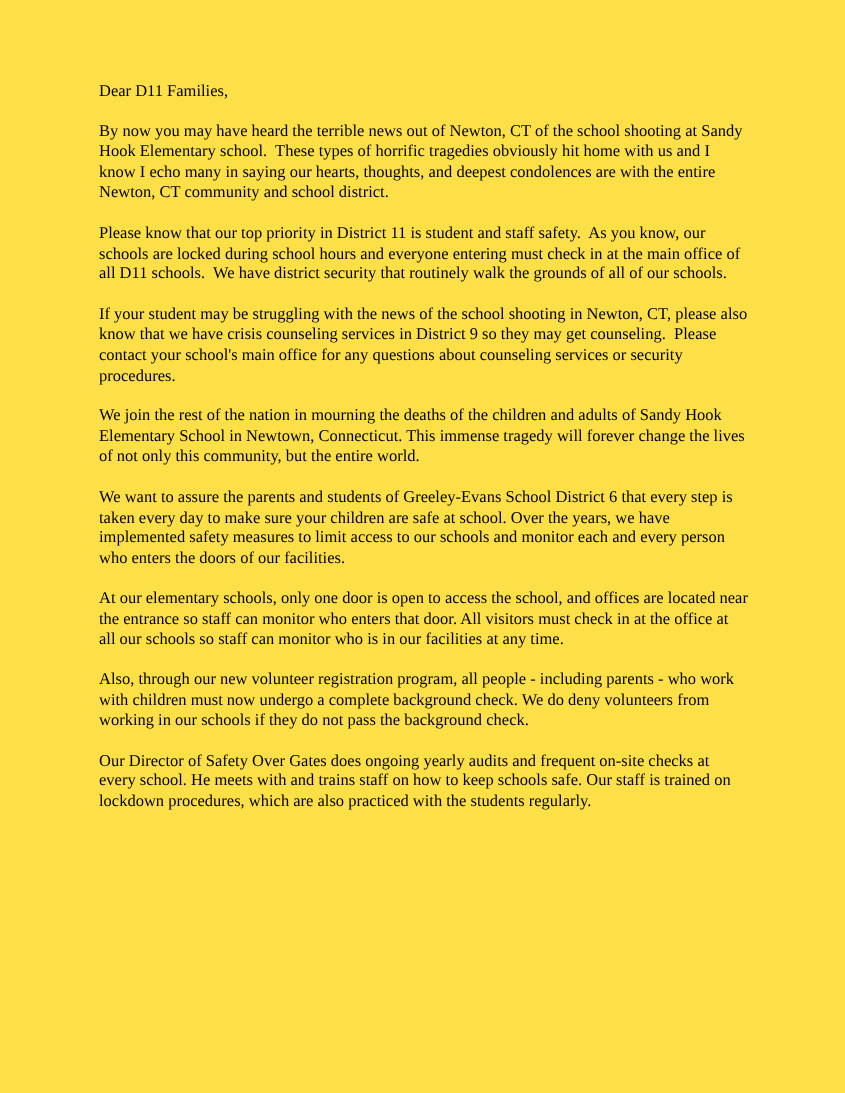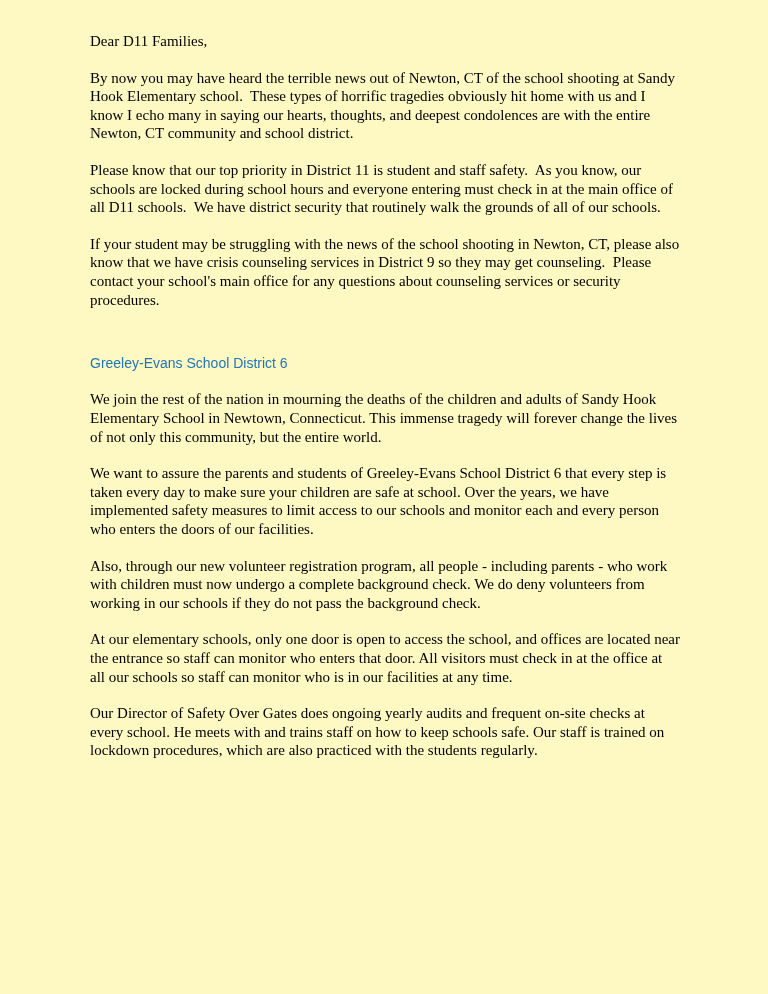--- a/index.html
+++ b/index.html
@@ -4,23 +4,23 @@
 <style>
   html, body {
     margin: 0;
     padding: 0;
     background: #ffffff;
   }
   .page {
     position: relative;
     width: 768px;
     height: 994px;
-    background: #fef9c3;
+    background: #fde047;
     box-sizing: border-box;
-    padding: 32px 88px 40px 90px;
+    padding: 74px 88px 40px 90px;
     font-family: "Liberation Serif", serif;
     font-size: 15px;
     line-height: 1.24;
     color: #000000;
     overflow: hidden;
   }
   .page p {
     margin: 0 0 18px 0;
     white-space: pre-wrap;
   }
@@ -45,26 +45,25 @@
   <p>Dear D11 Families,</p>
 
   <p>By now you may have heard the terrible news out of Newton, CT of the school shooting at Sandy Hook Elementary school.  These types of horrific tragedies obviously hit home with us and I know I echo many in saying our hearts, thoughts, and deepest condolences are with the entire Newton, CT community and school district.</p>
 
   <p>Please know that our top priority in District 11 is student and staff safety.  As you know, our schools are locked during school hours and everyone entering must check in at the main office of all D11 schools.  We have district security that routinely walk the grounds of all of our schools.</p>
 
   <p>If your student may be struggling with the news of the school shooting in Newton, CT, please also know that we have crisis counseling services in District 9 so they may get counseling.  Please contact your school's main office for any questions about counseling services or security procedures.</p>
 
 
 
-  <div class="district-heading">Greeley-Evans School District 6</div>
 
 
   <p><span class="b">We join the rest of the nation in mourning the deaths of the children and adults of </span><span>Sandy Hook Elementary School in Newtown, Connecticut. This immense tragedy will forever change the lives of not only this community, but the entire world.</span></p>
 
   <p>We want to assure the parents and students of Greeley-Evans School District 6 that every step is taken every day to make sure your children are safe at school. Over the years, we have implemented safety measures to limit access to our schools and monitor each and every person who enters the doors of our facilities.</p>
 
+  <p>At our elementary schools, only one door is open to access the school, and offices are located near the entrance so staff can monitor who enters that door. All visitors must check in at the office at all our schools so staff can monitor who is in our facilities at any time.</p>
+
   <p>Also, through our new volunteer registration program, all people - including parents - who work with children must now undergo a complete background check. We do deny volunteers from working in our schools if they do not pass the background check.</p>
-
-  <p>At our elementary schools, only one door is open to access the school, and offices are located near the entrance so staff can monitor who enters that door. All visitors must check in at the office at all our schools so staff can monitor who is in our facilities at any time.</p>
 
   <p><span>Our Director of Safety Over Gates does </span><span class="b">ongoing yearly audits and frequent on-site checks at every school</span><span>. He meets with and trains staff on how to keep schools safe. Our staff is trained on lockdown procedures, which are also practiced with the students regularly.</span></p>
 
 </div>
 
 </body></html>

